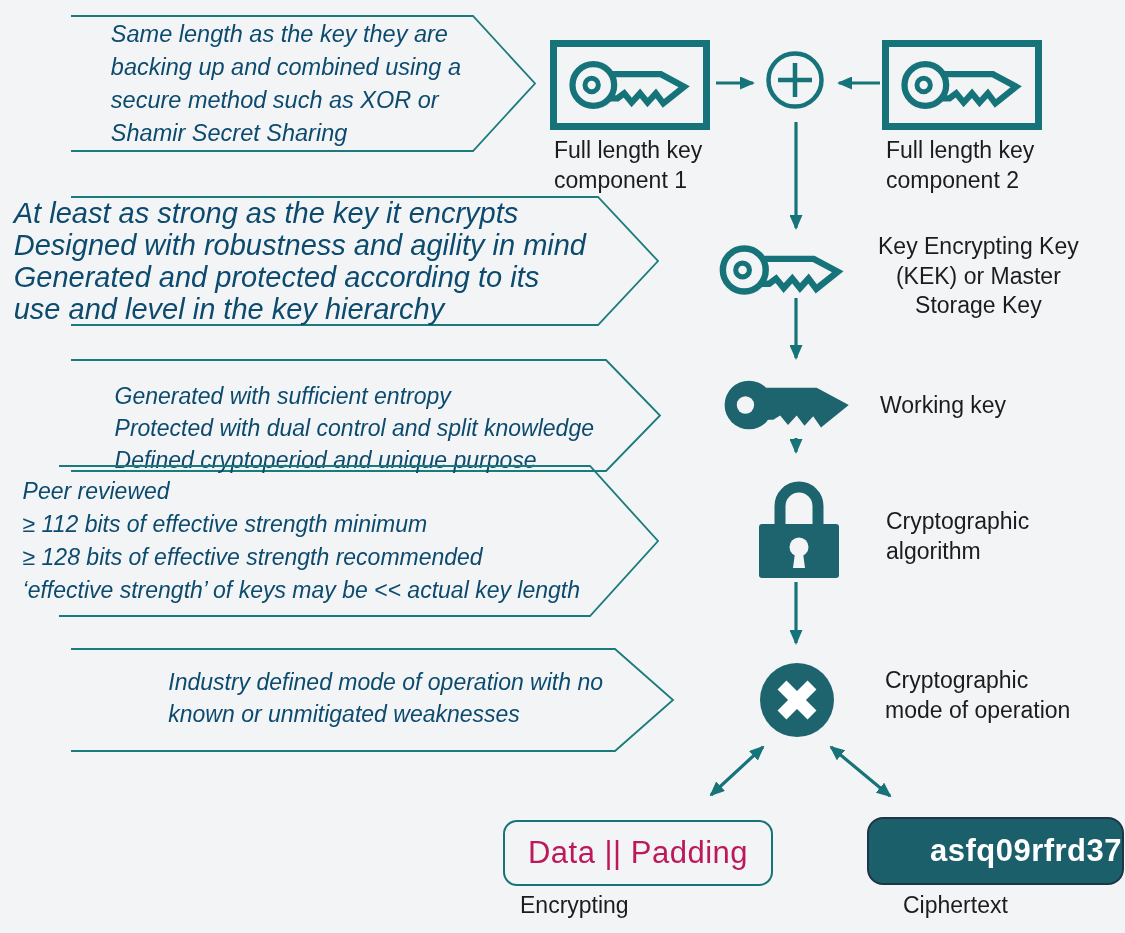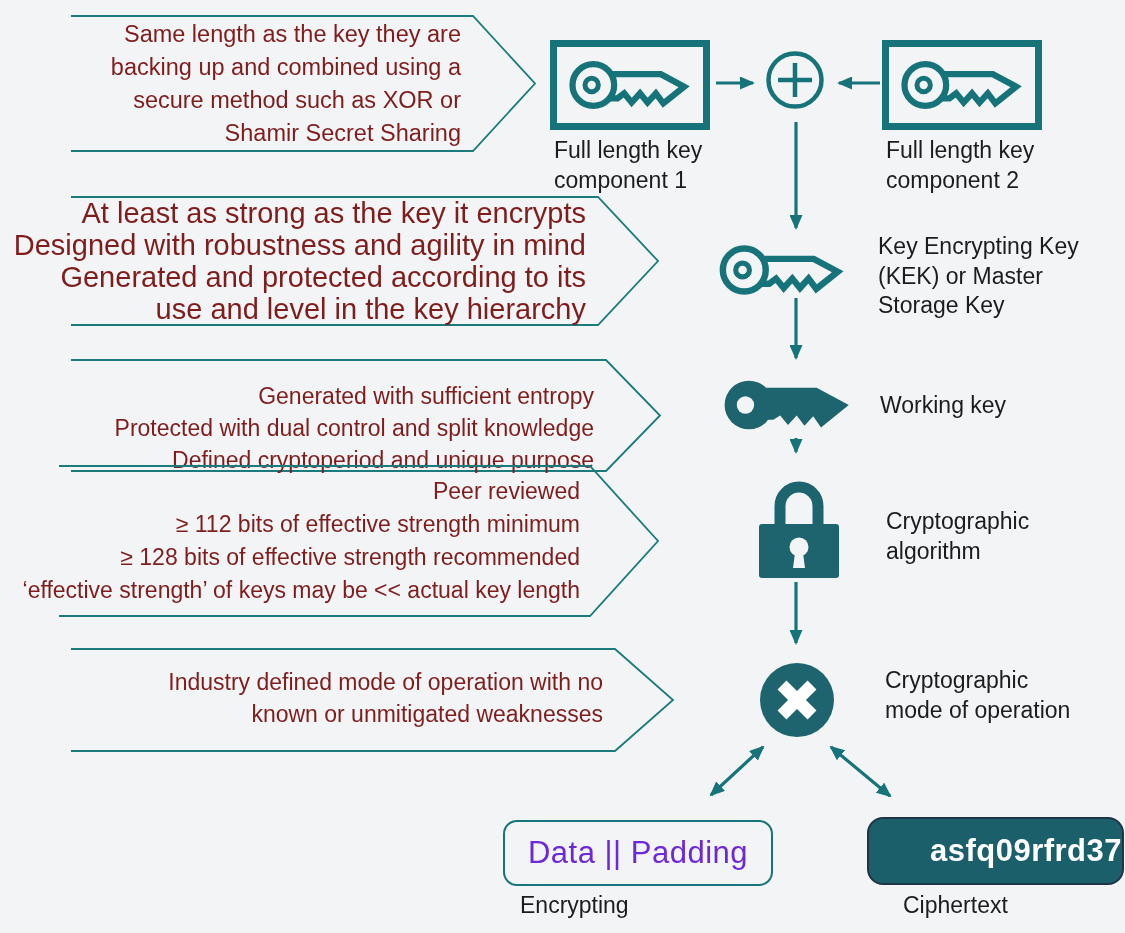--- a/index.html
+++ b/index.html
@@ -7,28 +7,28 @@
     position:relative; width:1125px; height:933px;
     background:#f2f4f6; overflow:hidden;
     font-family:"Liberation Sans", sans-serif;
     color:#1c1c1c;
   }
   .callout{position:absolute;}
   .callout svg{position:absolute; left:0; top:0; overflow:visible;}
   .callout .ct{
     position:absolute; top:0; bottom:0; left:0; right:0;
     display:flex; align-items:center; justify-content:flex-end;
-    text-align:right; white-space:pre; color:#7f1d1d;
+    white-space:pre; color:#0c4a6e;font-style:italic;
   }
   .lbl{position:absolute; white-space:pre; color:#1c1c1c; font-size:23px; line-height:1.3;}
   .keybox{position:absolute; border:7px solid #17737a; background:transparent;
           display:flex; align-items:center; justify-content:center;}
   .icon-abs{position:absolute;}
   .valuebox{position:absolute; display:flex; align-items:center; justify-content:center;}
-  .plainbox{border:2.5px solid #17737a; border-radius:14px; color:#6d28d9;
+  .plainbox{border:2.5px solid #17737a; border-radius:14px; color:#be185d;
             font-size:31px; letter-spacing:0.5px;}
   .cipherbox{background:#1b5f6b; border:2.5px solid #203448; border-radius:16px;
              color:#ffffff; font-size:31px; font-weight:600; letter-spacing:0.5px;justify-content:flex-end;}
   .connectors{position:absolute; left:0; top:0; pointer-events:none;}
 </style>
 </head>
 <body>
 
 <div class="canvas">
 
@@ -125,21 +125,21 @@
     </svg>
   </div>
   <div class="lbl" style="left:886px; top:136px;">Full length key
 component 2</div>
 
   <svg class="icon-abs" style="left:716px; top:234px;" width="132" height="72" viewBox="0 0 150 84">
     <circle cx="31" cy="42" r="25" fill="none" stroke="#17737a" stroke-width="7.5"></circle>
     <circle cx="29" cy="42" r="8" fill="none" stroke="#17737a" stroke-width="6"></circle>
     <path d="M53 29 L112 29 L140 44 L115 64 L106 52 L96 63 L87 52 L77 63 L68 52 L60 58 L51 58" fill="none" stroke="#17737a" stroke-width="7.5" stroke-linejoin="miter"></path>
   </svg>
-  <div class="lbl" style="left:878px; top:232px; line-height:29.5px;">Key Encrypting Key
+  <div class="lbl" style="left:878px; top:232px; line-height:29.5px;text-align:center;">Key Encrypting Key
 (KEK) or Master
 Storage Key</div>
 
   <svg class="icon-abs" style="left:720px; top:372px;" width="136" height="66" viewBox="0 0 150 76">
     <circle cx="30" cy="38" r="28" fill="#1d646e"></circle>
     <path d="M50 18 L108 18 L145 38 L113 64 L104 51 L94 62 L85 50 L75 61 L66 50 L58 55 L50 55 Z" fill="#1d646e"></path>
     <circle cx="26" cy="38" r="10" fill="#f2f4f6"></circle>
   </svg>
   <div class="lbl" style="left:880px; top:391px;">Working key</div>
 

